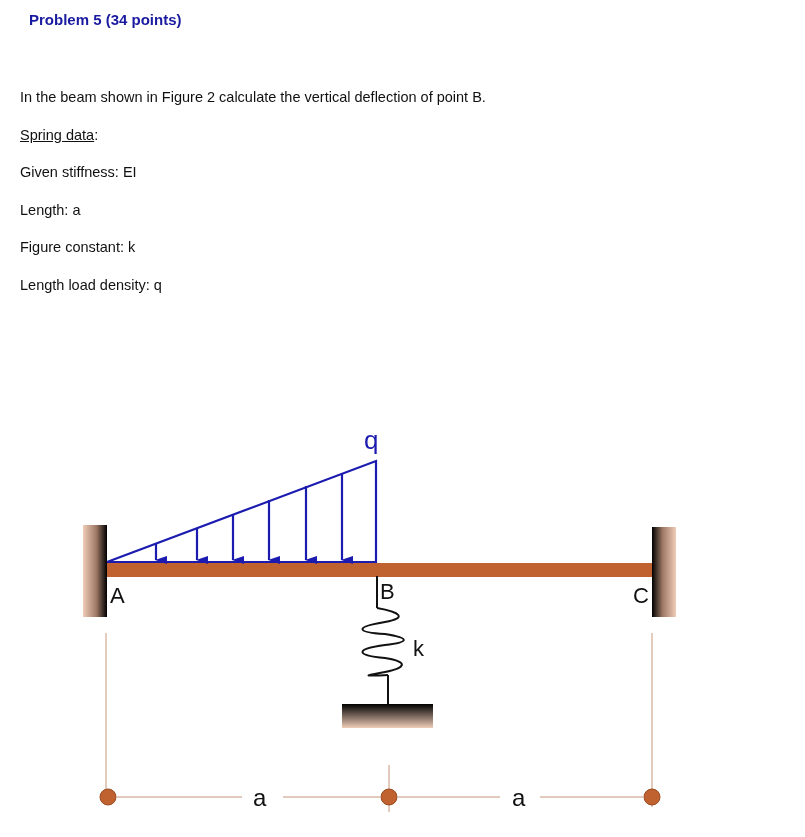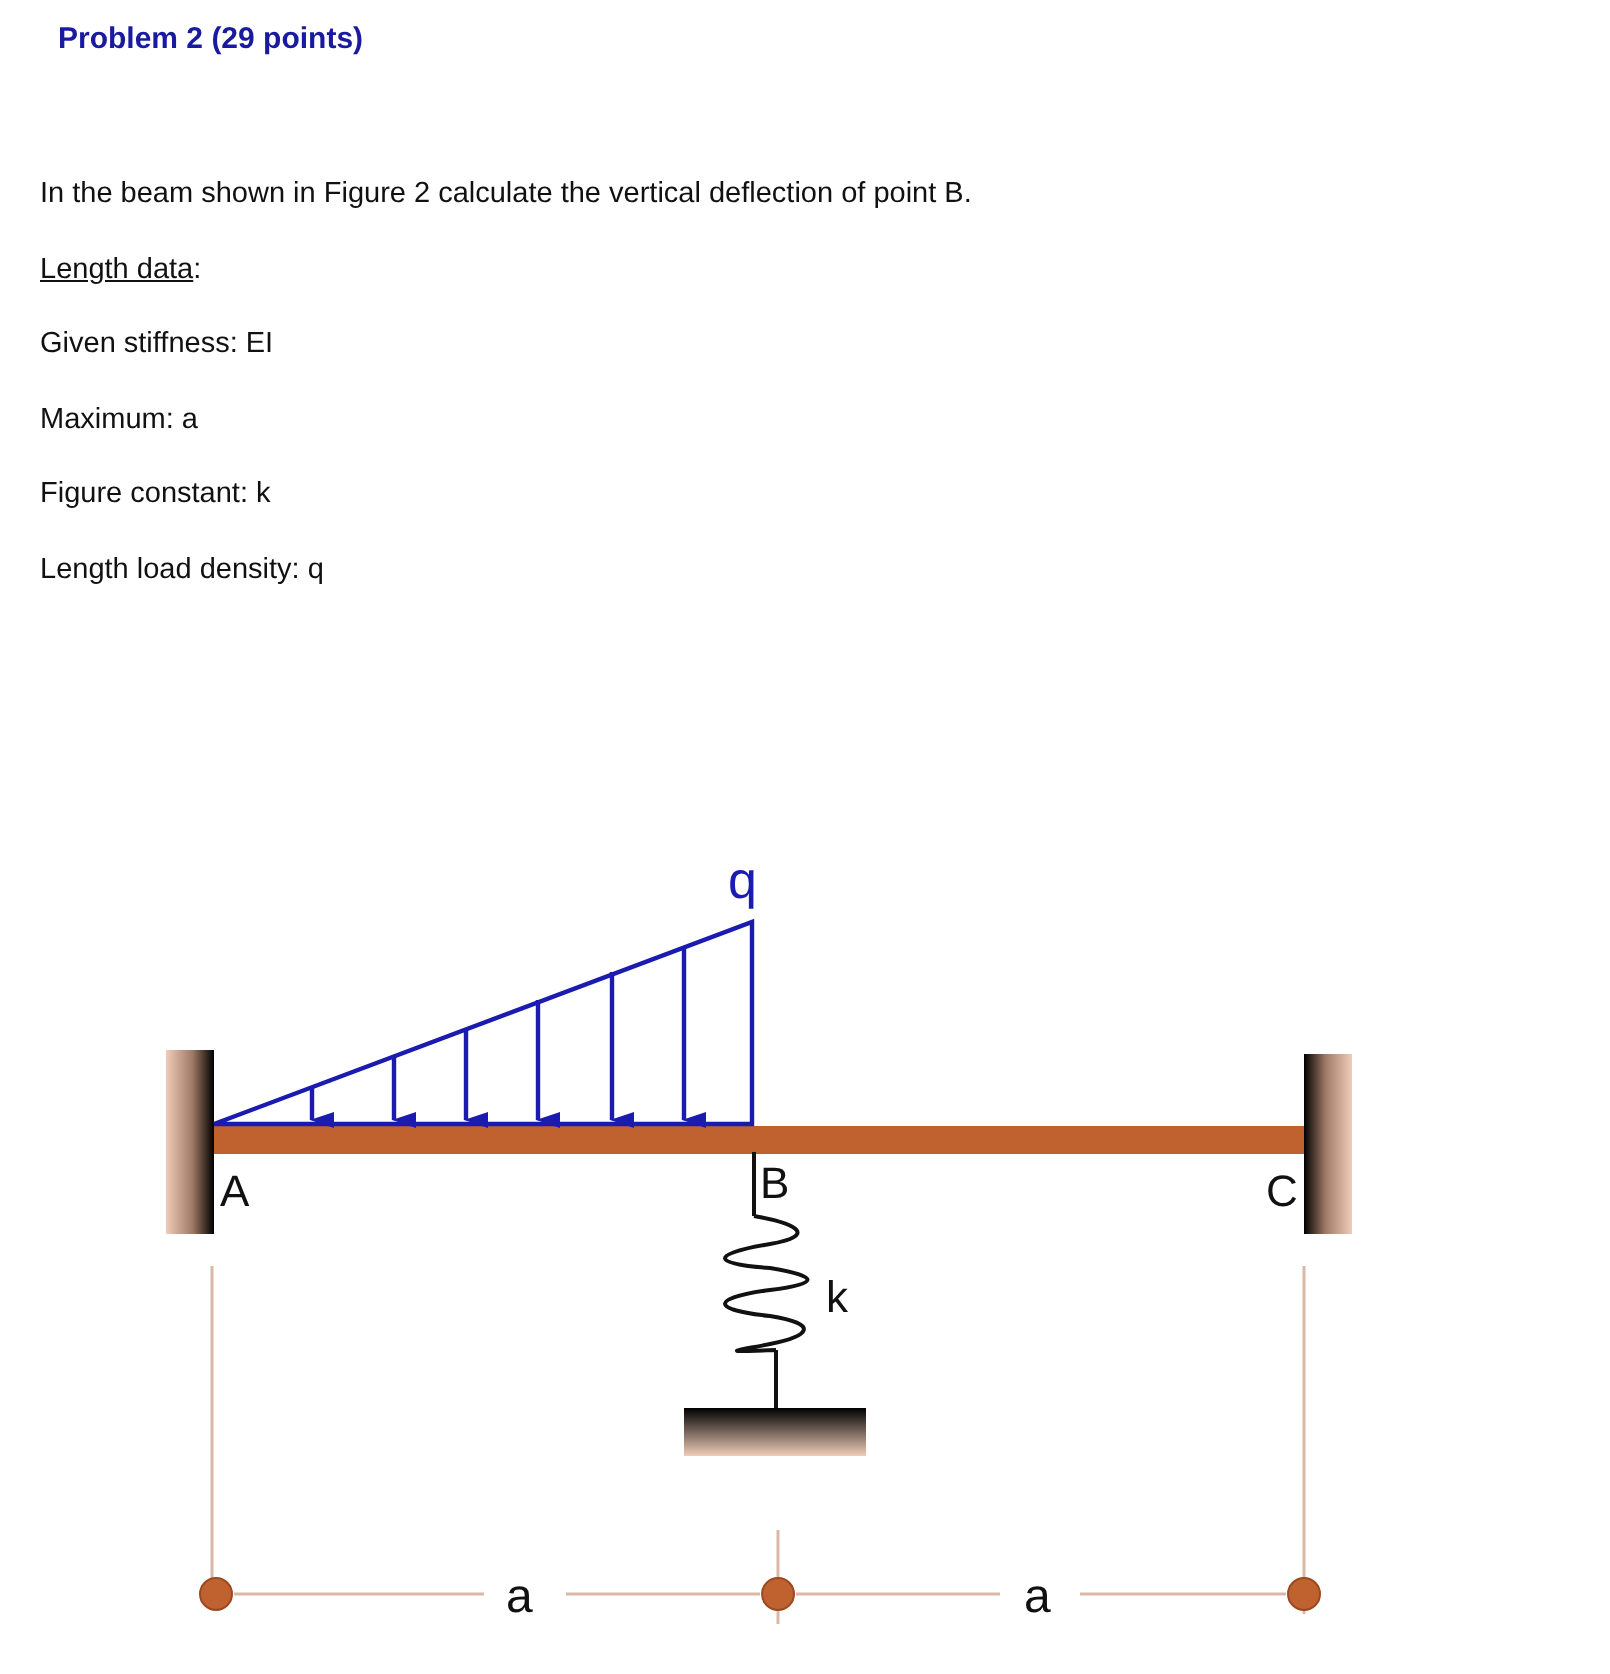--- a/index.html
+++ b/index.html
@@ -6,25 +6,25 @@
   body{width:805px;height:837px;position:relative;overflow:hidden;font-family:"Liberation Sans","DejaVu Sans",sans-serif;color:#1a1a1a;}
   .title{position:absolute;left:29px;top:11px;font-size:15px;font-weight:bold;color:#1a1aa0;}
   .line{position:absolute;left:20px;font-size:14.5px;color:#111;}
   .underline{text-decoration:underline;}
   svg{position:absolute;left:0;top:0;}
   .lbl{font-family:"Liberation Sans","DejaVu Sans",sans-serif;}
 </style>
 </head>
 <body>
 
-<div class="title">Problem 2 (29 points)</div>
+<div class="title">Problem 5 (34 points)</div>
 <div class="line" style="top:89px">In the beam shown in Figure 2 calculate the vertical deflection of point B.</div>
-<div class="line" style="top:127px"><span class="underline">Length data</span><span>:</span></div>
+<div class="line" style="top:127px"><span class="underline">Spring data</span><span>:</span></div>
 <div class="line" style="top:164px">Given stiffness: EI</div>
-<div class="line" style="top:202px">Maximum: a</div>
+<div class="line" style="top:202px">Length: a</div>
 <div class="line" style="top:239px">Figure constant: k</div>
 <div class="line" style="top:277px">Length load density: q</div>
 
 <svg width="805" height="837" viewBox="0 0 805 837">
   <defs>
     <linearGradient id="wallL" x1="0" x2="1" y1="0" y2="0">
       <stop offset="0" stop-color="#f0cdb8"></stop>
         <stop offset="0.55" stop-color="#a07a66"></stop>
         <stop offset="1" stop-color="#000"></stop>
     </linearGradient>

